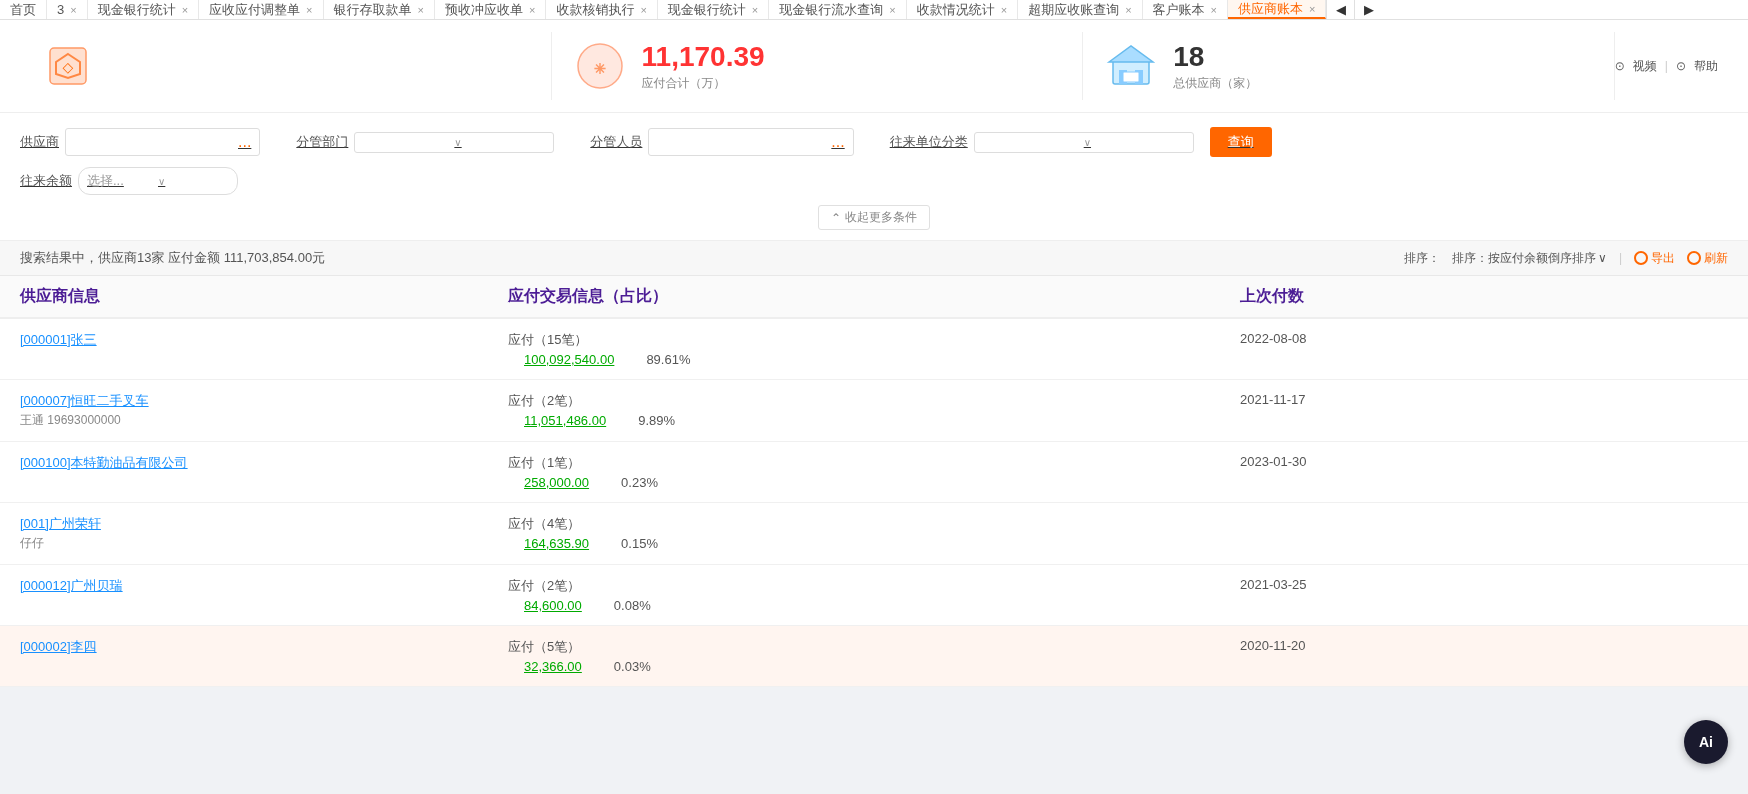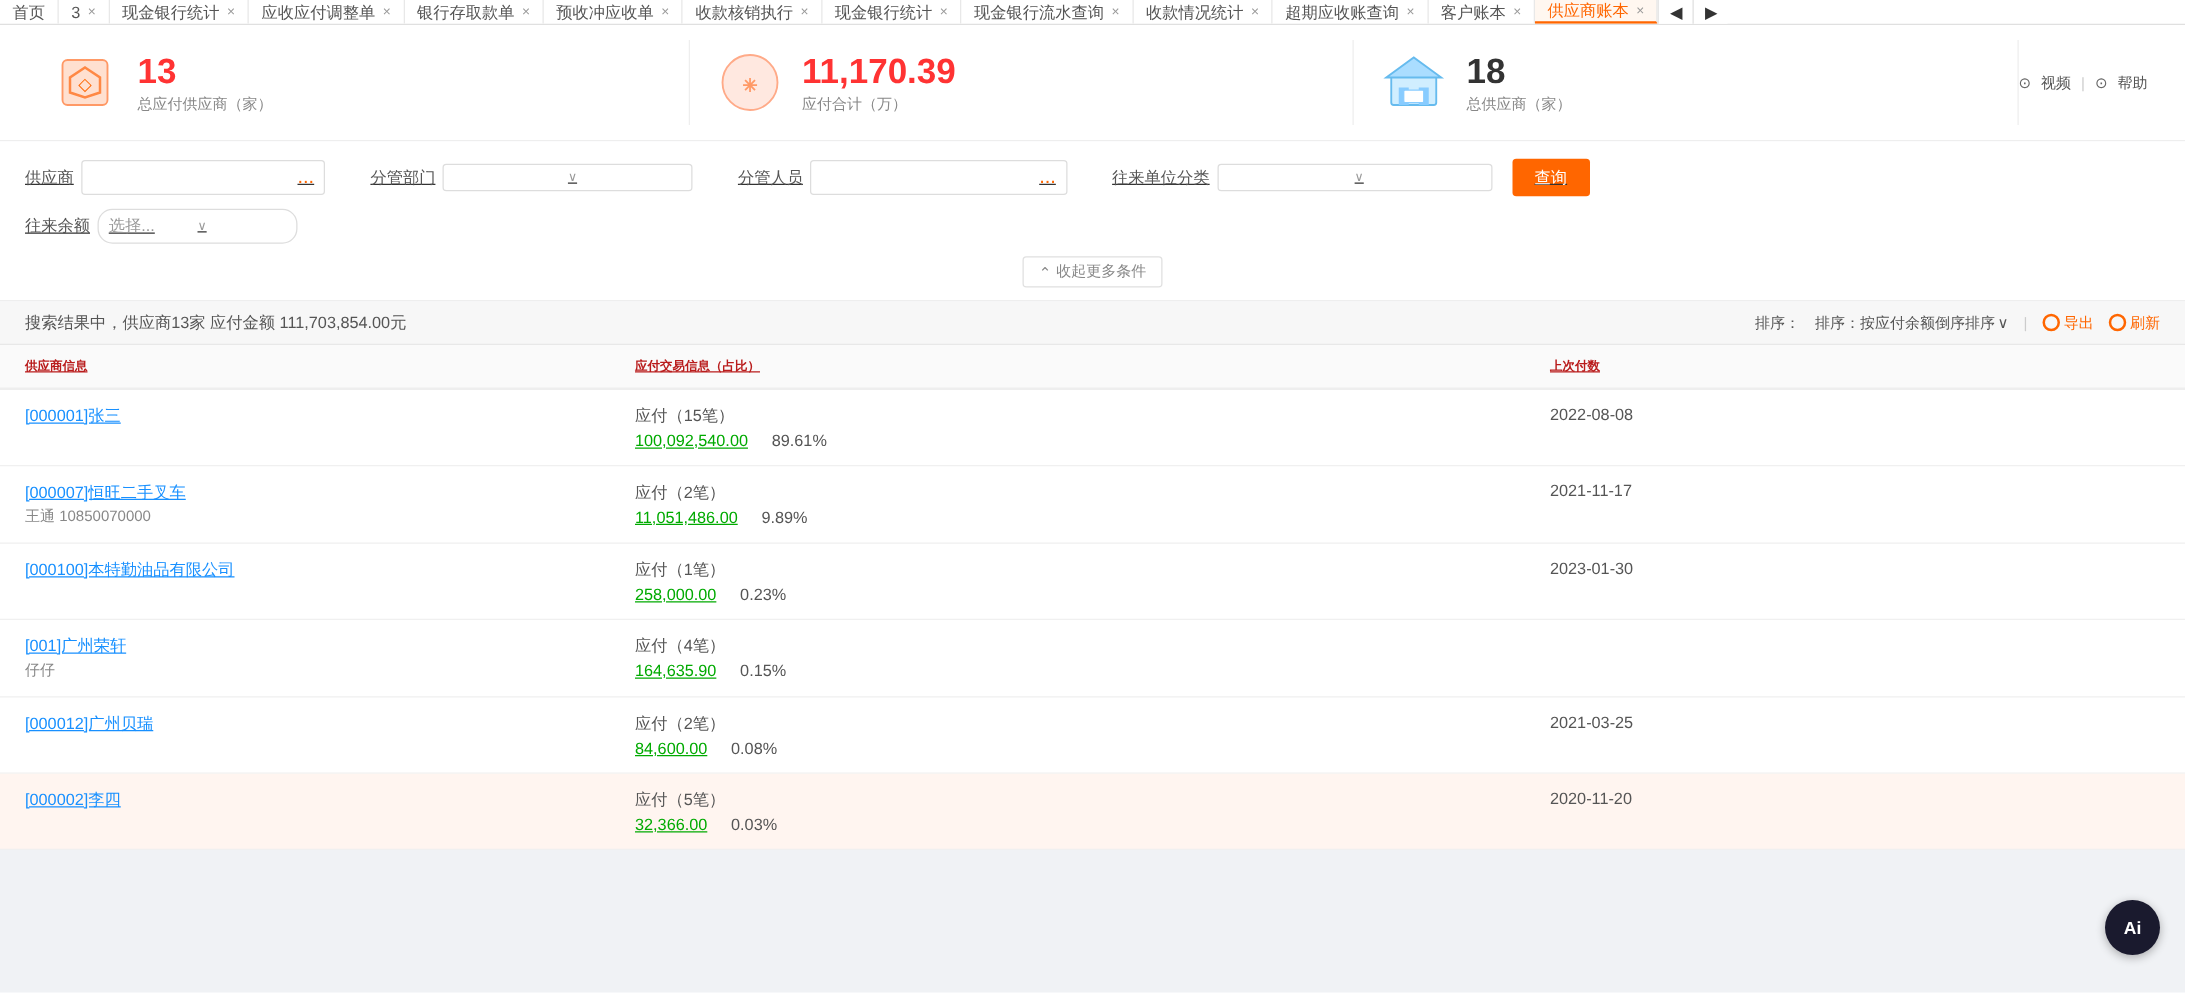--- a/index.html
+++ b/index.html
@@ -43,29 +43,29 @@
 
     
     .result-bar { display: flex; align-items: center; padding: 8px 20px; background: #f7f7f7; border-bottom: 1px solid #e8e8e8; font-size: 13px; color: #555; }
     .result-bar .right-tools { margin-left: auto; display: flex; align-items: center; gap: 12px; font-size: 12px; color: #555; }
     .result-bar .sort-link { color: #555; cursor: pointer; display: flex; align-items: center; gap: 2px; }
     .result-bar .tool-btn { display: flex; align-items: center; gap: 3px; cursor: pointer; color: #ff6600; }
     .result-bar .tool-btn .icon-circle { width: 14px; height: 14px; border: 2px solid #ff6600; border-radius: 50%; display: inline-block; }
 
     
     .table-area { background: #fff; padding: 0; }
-    .table-header { display: grid; grid-template-columns: 1fr 1.5fr 1fr; padding: 10px 20px; border-bottom: 2px solid #eee; font-size: 10px; font-weight: bold; color: #b91c1c; background: #fafafa; text-decoration: underline; }
+    .table-header { display: grid; grid-template-columns: 1fr 1.5fr 1fr; padding: 10px 20px; border-bottom: 2px solid #eee; font-size: 16px; font-weight: bold; color: #4c1d95; background: #fafafa; }
     .table-row { display: grid; grid-template-columns: 1fr 1.5fr 1fr; padding: 12px 20px; border-bottom: 1px solid #f0f0f0; font-size: 13px; align-items: start; }
     .table-row.highlighted { background: #fff5f0; }
     .supplier-link { color: #1890ff; text-decoration: underline; cursor: pointer; font-size: 13px; }
     .supplier-sub { color: #888; font-size: 12px; margin-top: 2px; }
     .tx-label { color: #555; font-size: 13px; }
     .tx-amount { color: #00aa00; font-size: 13px; text-decoration: underline; cursor: pointer; font-weight: 500; }
     .tx-pct { color: #555; font-size: 13px; margin-left: 16px; }
-    .tx-row { display: flex; align-items: center; margin-top: 3px; gap: 3px; }
+    .tx-row { display: flex; align-items: center; margin-top: 3px; gap: 16px; margin-left: 16px; }
     .last-pay { color: #555; font-size: 13px; }
 
     
     ::-webkit-scrollbar { width: 6px; }
     ::-webkit-scrollbar-thumb { background: #ccc; border-radius: 3px; }
   </style>
 </head>
 <body>
 
 <div class="top-nav">
@@ -126,24 +126,20 @@
 
 <div class="summary-bar">
 
   <div class="summary-card">
     <div class="summary-icon">
       <svg viewBox="0 0 52 52" fill="none">
         <rect x="8" y="8" width="36" height="36" rx="4" fill="#ffe0d0" stroke="#ff9966" stroke-width="1.5"></rect>
         <polygon points="26,14 38,22 38,34 26,38 14,34 14,22" fill="none" stroke="#ff8844" stroke-width="2"></polygon>
         <text x="50%" y="55%" text-anchor="middle" dominant-baseline="middle" font-size="14" fill="#ff6600">◇</text>
       </svg>
-    </div>
-    <div class="summary-info">
-      <span class="summary-number">13</span>
-      <span class="summary-label">总应付供应商（家）</span>
     </div>
   </div>
 
   <div class="summary-card">
     <div class="summary-icon">
       <svg viewBox="0 0 52 52" fill="none">
         <circle cx="26" cy="26" r="22" fill="#ffe8e0" stroke="#ffaa88" stroke-width="1.5"></circle>
         <text x="50%" y="54%" text-anchor="middle" dominant-baseline="middle" font-size="22" fill="#ff9966">⁕</text>
       </svg>
     </div>
@@ -275,21 +271,21 @@
       </div>
     </div>
     <div>
       <span class="last-pay">2022-08-08</span>
     </div>
   </div>
 
   <div class="table-row">
     <div>
       <div class="supplier-link">[000007]恒旺二手叉车</div>
-      <div class="supplier-sub">王通  10850070000</div>
+      <div class="supplier-sub">王通  19693000000</div>
     </div>
     <div>
       <div class="tx-label">应付（2笔）</div>
       <div class="tx-row">
         <span class="tx-amount">11,051,486.00</span>
         <span class="tx-pct">9.89%</span>
       </div>
     </div>
     <div>
       <span class="last-pay">2021-11-17</span>

